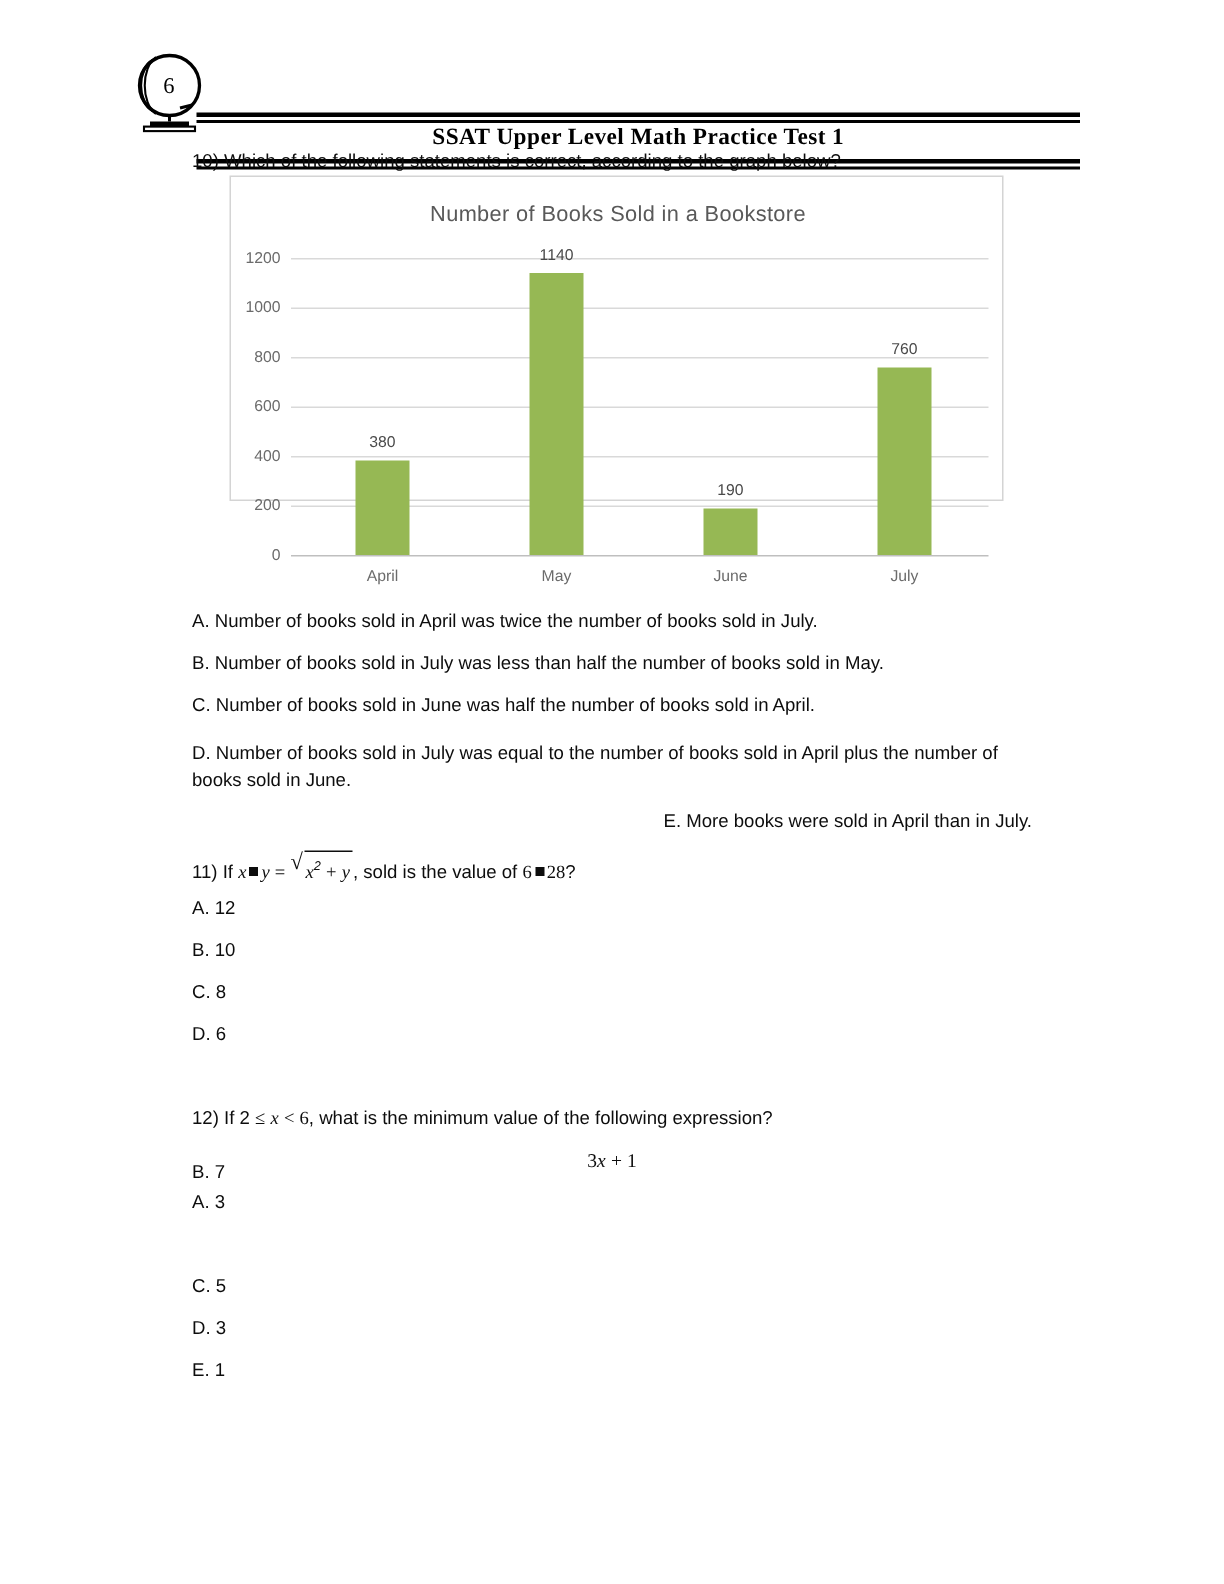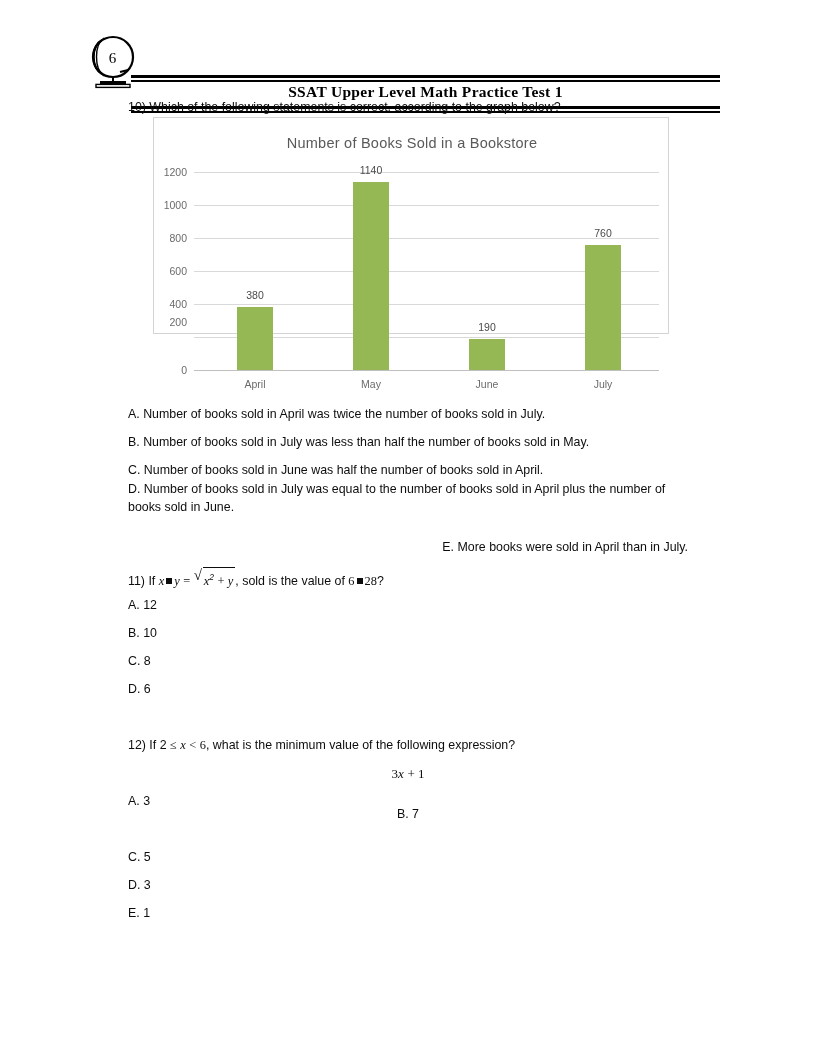--- a/index.html
+++ b/index.html
@@ -263,21 +263,21 @@
       <div class="gridline" style="top:99px;"></div>
       <div class="gridline" style="top:132px;"></div>
       <div class="gridline" style="top:165px;"></div>
       <div class="axisline" style="top:198px;"></div>
 
       <div class="ytick" style="top:0px;">1200</div>
       <div class="ytick" style="top:33px;">1000</div>
       <div class="ytick" style="top:66px;">800</div>
       <div class="ytick" style="top:99px;">600</div>
       <div class="ytick" style="top:132px;">400</div>
-      <div class="ytick" style="top:150px;">200</div>
+      <div class="ytick" style="top:165px;">200</div>
       <div class="ytick" style="top:198px;">0</div>
 
       <div class="bar" style="left:43px;  height:62.7px;"></div>
       <div class="bar" style="left:159px; height:188.1px;"></div>
       <div class="bar" style="left:275px; height:31.4px;"></div>
       <div class="bar" style="left:391px; height:125.4px;"></div>
 
       <div class="bar-label" style="left:61px;  top:117px;">380</div>
       <div class="bar-label" style="left:177px; top:-8px;">1140</div>
       <div class="bar-label" style="left:293px; top:149px;">190</div>
@@ -286,21 +286,21 @@
       <div class="xtick" style="left:61px;">April</div>
       <div class="xtick" style="left:177px;">May</div>
       <div class="xtick" style="left:293px;">June</div>
       <div class="xtick" style="left:409px;">July</div>
     </div>
   </div>
 
   <div class="opt" style="top:405px;">A. Number of books sold in April was twice the number of books sold in July.</div>
   <div class="opt" style="top:433px;">B. Number of books sold in July was less than half the number of books sold in May.</div>
   <div class="opt" style="top:461px;">C. Number of books sold in June was half the number of books sold in April.</div>
-  <div class="opt" style="top:480px;">D. Number of books sold in July was equal to the number of books sold in April plus the number of books sold in June.</div>
+  <div class="opt" style="top:493px;">D. Number of books sold in July was equal to the number of books sold in April plus the number of books sold in June.</div>
   <div class="opt" style="top:538px;text-align:right;">E. More books were sold in April than in July.</div>
 
   <div class="q-text" style="top:567px;">
     <span>11) If</span>
     <span class="math">x</span><span class="sq"></span><span class="math">y</span>
     <span class="math-up">=</span>
     <span class="radical"><span class="rad-body"><span class="math">x</span><sup class="exp">2</sup> <span class="math-up">+</span> <span class="math">y</span></span></span><span>, sold is the value of</span>
     <span class="math-up">6</span><span class="sq"></span><span class="math-up">28</span><span>?</span>
   </div>
 
@@ -315,21 +315,21 @@
     <span class="math">x</span>
     <span class="math-up">&lt;</span>
     <span class="math-up">6</span><span>, what is the minimum value of the following expression?</span>
   </div>
 
   <div class="q-text centered-expr" style="top:765px;">
     <span class="math-up">3</span><span class="math">x</span> <span class="math-up">+ 1</span>
   </div>
 
   <div class="opt" style="top:792px;">A. 3</div>
-  <div class="opt" style="top:805px;text-align:center;">B. 7</div>
+  <div class="opt" style="top:772px;">B. 7</div>
   <div class="opt" style="top:848px;">C. 5</div>
   <div class="opt" style="top:876px;">D. 3</div>
   <div class="opt" style="top:904px;">E. 1</div>
 
   <div class="footer">
     
     
     
     
   </div>

